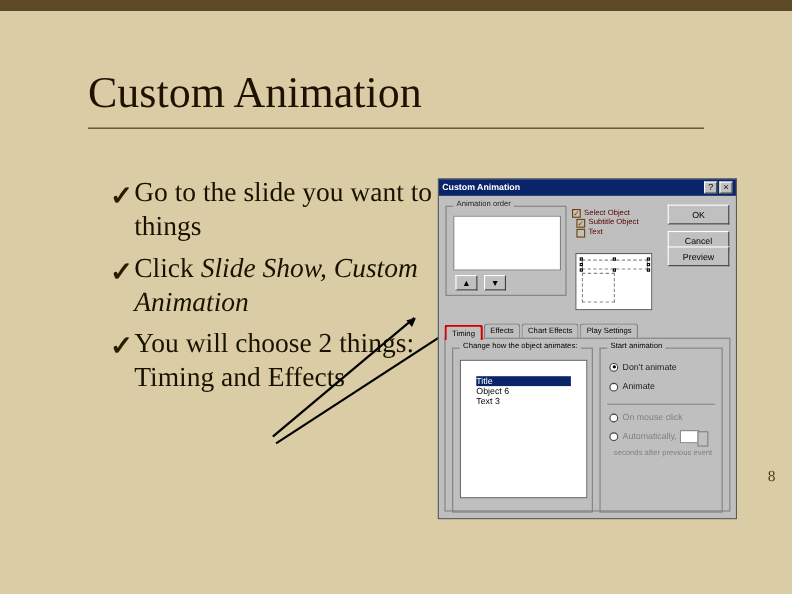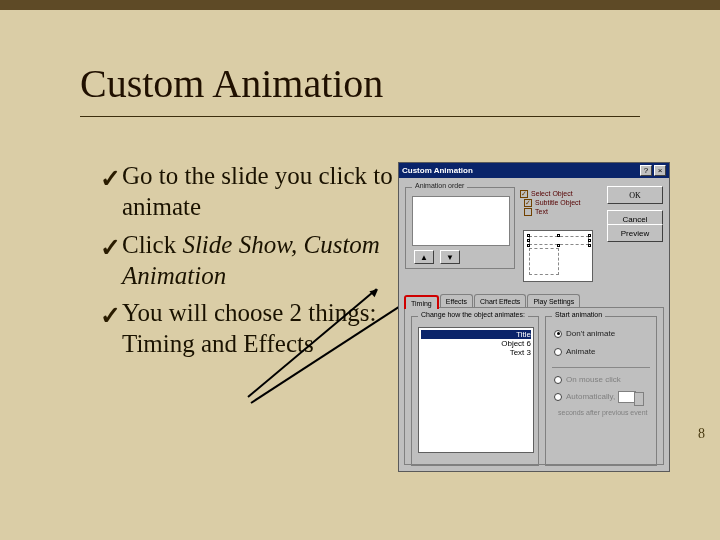--- a/index.html
+++ b/index.html
@@ -176,21 +176,21 @@
   .btn {
     position:absolute;
     width: 56px; height: 18px;
     background:#c0c0c0;
     border:1px solid #fff;
     border-right-color:#404040;
     border-bottom-color:#404040;
     font-size:8px;
     display:flex;align-items:center;justify-content:center;
   }
-  .btn.ok{right:6px;top:8px;font-family:Liberation Serif, serif;}
+  .btn.ok{right:6px;top:8px;}
   .btn.cancel{right:6px;top:32px;margin-left:36px;}
   .btn.preview{right:6px;top:46px;}
   
   .tabs {
     position:absolute;
     left:5px; top:116px;
     display:flex;
   }
   .tab {
     height:14px;
@@ -215,21 +215,21 @@
     position:absolute;
     left:6px; top:8px; width:128px; height:150px;
     border:1px solid #808080;
   }
   .subgroup-left .sgtitle {
     position:absolute; top:-6px; left:6px; background:#bfbfbf;padding:0 3px;font-size:7px;
   }
   .listbox {
     position:absolute; left:6px; top:10px; width:116px; height:126px;
     background:#fff;border:1px solid #606060;
-    font-size:8px; padding:2px;text-align:right;
+    font-size:8px; padding:14px;
   }
   .listbox div { line-height:1.15; }
   .listbox .selrow { background:#0a246a; color:#fff; }
   .subgroup-right {
     position:absolute;
     left:140px; top:8px; width:112px; height:150px;
     border:1px solid #808080;
   }
   .subgroup-right .sgtitle {
     position:absolute; top:-6px; left:6px; background:#bfbfbf;padding:0 3px;font-size:7px;
@@ -276,21 +276,21 @@
 
 <div class="top-band"></div>
 
 <div class="slide-area">
   <div class="heading">Custom Animation</div>
   <div class="underline"></div>
 
   <div class="body">
     <div class="item">
       <span class="check">✓</span>
-      <span class="text">Go to the slide you click to animate</span>
+      <span class="text">Go to the slide you want to things</span>
     </div>
     <div class="item">
       <span class="check">✓</span>
       <span class="text">
         <span>Click </span><span class="emph">Slide Show, Custom Animation</span>
       </span>
     </div>
     <div class="item">
       <span class="check">✓</span>
       <span class="text">You will choose 2 things:  Timing and Effects</span>

